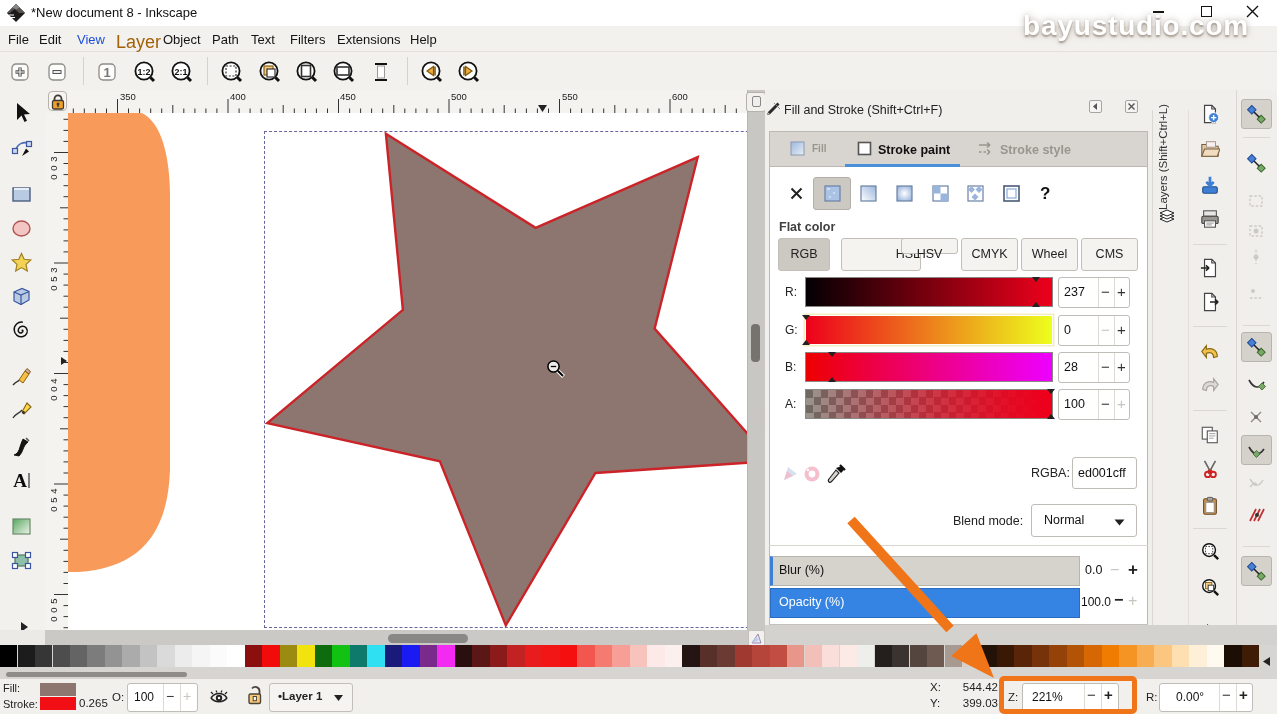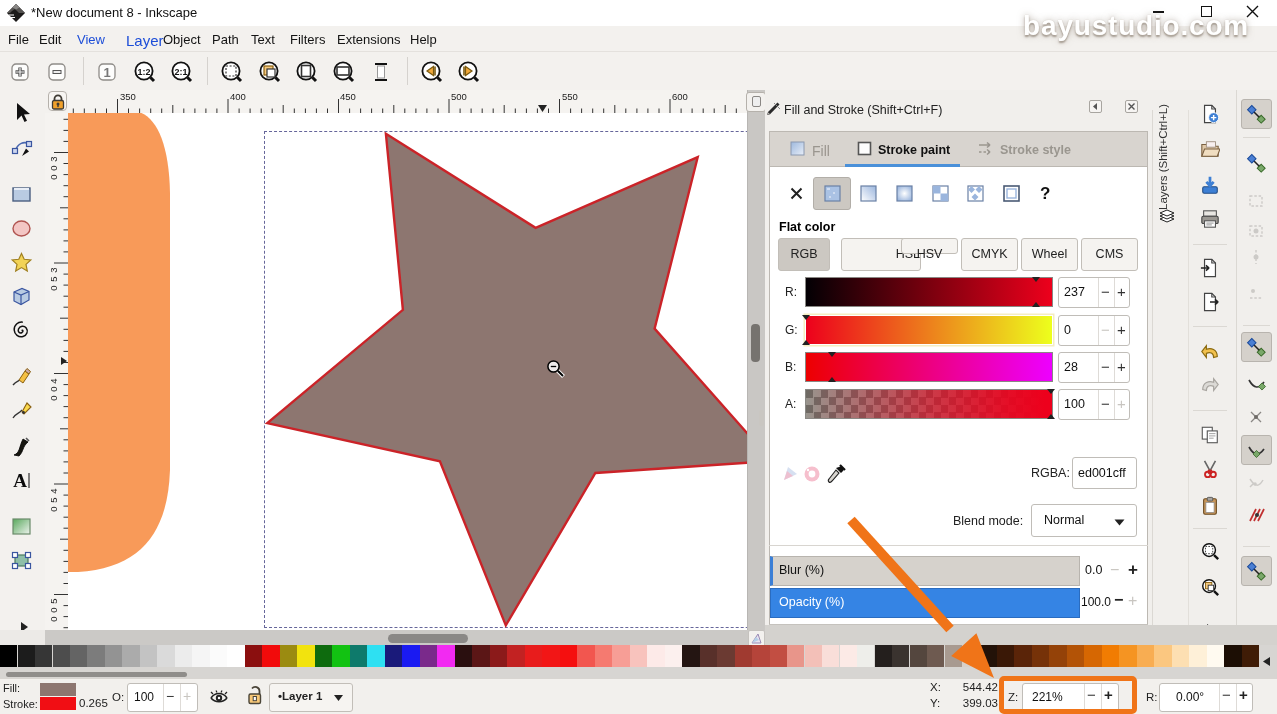--- a/index.html
+++ b/index.html
@@ -18,21 +18,21 @@
 <div class="abs" style="left:31px;top:5px;font-size:13px;color:#111">*New document 8 - Inkscape</div>
 <div class="abs" style="left:1153px;top:11px;width:11px;height:1.6px;background:#111"></div>
 <div class="abs" style="left:1201px;top:6px;width:11px;height:11px;border:1.4px solid #111"></div>
 <svg class="ico" style="left:1245px;top:4px" width="15" height="15" viewBox="0 0 15 15">
 <path d="M2,2 L13,13 M13,2 L2,13" stroke="#111" stroke-width="1.4"></path>
   </svg>
 <div class="abs" style="left:0;top:26px;width:1277px;height:26px;background:#f3f1ee;border-bottom:1px solid #e4e1dd"></div>
 <div class="abs" style="left:8px;top:32px;font-size:13px;color:#141414">File</div>
 <div class="abs" style="left:39px;top:32px;font-size:13px;color:#141414">Edit</div>
 <div class="abs" style="left:77px;top:32px;font-size:13px;color:#1d4ed8">View</div>
-<div class="abs" style="left:126px;top:32px;font-size:15px;color:#1d4ed8">Layer</div>
+<div class="abs" style="left:116px;top:32px;font-size:18px;color:#a16207">Layer</div>
 <div class="abs" style="left:163px;top:32px;font-size:13px;color:#141414">Object</div>
 <div class="abs" style="left:212px;top:32px;font-size:13px;color:#141414">Path</div>
 <div class="abs" style="left:251px;top:32px;font-size:13px;color:#141414">Text</div>
 <div class="abs" style="left:290px;top:32px;font-size:13px;color:#141414">Filters</div>
 <div class="abs" style="left:337px;top:32px;font-size:13px;color:#141414">Extensions</div>
 <div class="abs" style="left:410px;top:32px;font-size:13px;color:#141414">Help</div>
 <div class="abs" style="left:0;top:52px;width:1277px;height:38px;background:#f3f1ee"></div>
 <svg class="ico" style="left:11px;top:63px" width="18" height="18" viewBox="0 0 18 18">
 <rect x="1" y="1" width="16" height="16" rx="4" fill="#fdfdfc" stroke="#8f8c88" stroke-width="1.3"></rect>
     <path d="M9,4.5 V13.5 M4.5,9 H13.5" stroke="#555" stroke-width="3.4"></path>
@@ -245,21 +245,21 @@
 <div class="abs" style="left:769px;top:167px;width:379px;height:458px;background:#ffffff;border:1px solid #bcb8b2;border-top:none"></div>
 <svg class="ico" style="left:790px;top:141px" width="15" height="15" viewBox="0 0 15 15">
 <defs>
       <linearGradient id="fillg" x1="0" y1="0" x2="1" y2="1">
         <stop offset="0" stop-color="#9db8dd"></stop>
         <stop offset="1" stop-color="#e8eef8"></stop>
       </linearGradient>
     </defs>
 <rect x="1" y="1" width="13" height="13" fill="url(#fillg)" stroke="#8a98b0" stroke-width="1"></rect>
   </svg>
-<div class="abs" style="left:812px;top:143px;font-size:14px;font-weight:normal;color:#9a968f">Fill</div>
+<div class="abs" style="left:812px;top:143px;font-size:10px;font-weight:bold;color:#9a968f">Fill</div>
 <svg class="ico" style="left:857px;top:141px" width="15" height="15" viewBox="0 0 15 15">
     <rect x="1.5" y="1.5" width="12" height="12" fill="#fdfdfd" stroke="#555" stroke-width="1.6"></rect>
   </svg>
 <div class="abs" style="left:878px;top:143px;font-size:12.5px;font-weight:bold;color:#111">Stroke paint</div>
 <div class="abs" style="left:845px;top:163.5px;width:115px;height:3.5px;background:#4a90d9"></div>
 <svg class="ico" style="left:978px;top:141px" width="16" height="15" viewBox="0 0 16 15">
 <path d="M1,4 H12 M12,4 L9,1.5 M12,4 L9,6.5" stroke="#9a968f" stroke-width="1.6" fill="none"></path>
 <path d="M1,11 H12" stroke="#9a968f" stroke-width="1.6" stroke-dasharray="2.5 2"></path>
 <path d="M12,11 L9,8.5 M12,11 L9,13.5" stroke="#9a968f" stroke-width="1.6" fill="none"></path>
   </svg>
@@ -299,21 +299,21 @@
   </svg>
 <svg class="ico" style="left:967px;top:185px" width="17" height="17" viewBox="0 0 17 17">
     <rect x="1" y="1" width="15" height="15" fill="#fff" stroke="#6a80a5" stroke-width="1.2"></rect>
     <path d="M4.5,1 L8,4.5 L4.5,8 L1,4.5 Z M12,1 L15.5,4.5 L12,8 L8.5,4.5 Z M8,8.5 L11.5,12 L8,15.5 L4.5,12 Z" fill="#9ab5dd"></path>
   </svg>
 <svg class="ico" style="left:1003px;top:185px" width="17" height="17" viewBox="0 0 17 17">
     <rect x="1" y="1" width="15" height="15" fill="#fff" stroke="#4a5a75" stroke-width="1.6"></rect>
     <rect x="4" y="4" width="9" height="9" fill="none" stroke="#9ab5dd" stroke-width="1.4"></rect>
   </svg>
 <div class="abs" style="left:1040px;top:184px;font-size:17px;font-weight:bold;color:#111">?</div>
-<div class="abs" style="left:779px;top:220px;font-size:12.5px;font-weight:bold;color:#000000">Flat color</div>
+<div class="abs" style="left:779px;top:220px;font-size:12.5px;font-weight:bold;color:#404040">Flat color</div>
 <div class="abs" style="left:778px;top:238px;width:52px;height:33px;background:#ccc8c2;border:1px solid #c2beb8;border-radius:3px;text-align:center;line-height:31px;font-size:12.5px;color:#222">RGB</div>
 <div class="abs" style="left:841px;top:238px;width:80px;height:33px;background:#f5f3f0;border:1px solid #c2beb8;border-radius:3px;text-align:right;line-height:31px;font-size:12.5px;color:#222">HSL</div>
 <div class="abs" style="left:901px;top:238px;width:57px;height:16px;background:#f5f3f0;border:1px solid #c2beb8;border-radius:3px;text-align:center;line-height:31px;font-size:12.5px;color:#222">HSV</div>
 <div class="abs" style="left:961px;top:238px;width:57px;height:33px;background:#f5f3f0;border:1px solid #c2beb8;border-radius:3px;text-align:center;line-height:31px;font-size:12.5px;color:#222">CMYK</div>
 <div class="abs" style="left:1021px;top:238px;width:57px;height:33px;background:#f5f3f0;border:1px solid #c2beb8;border-radius:3px;text-align:center;line-height:31px;font-size:12.5px;color:#222">Wheel</div>
 <div class="abs" style="left:1081px;top:238px;width:57px;height:33px;background:#f5f3f0;border:1px solid #c2beb8;border-radius:3px;text-align:center;line-height:31px;font-size:12.5px;color:#222">CMS</div>
 <div class="abs" style="left:785px;top:285px;font-size:12px;color:#222">R:</div>
 <div class="abs" style="left:805px;top:277px;width:248px;height:30px;background:linear-gradient(90deg,#030004,#7a000e 50%,#ed001c);border:1px solid #8a8884;"></div>
 <svg class="ico" style="left:1032px;top:277px" width="8" height="5" viewBox="0 0 8 5">
     <polygon points="0,0 8,0 4,5" fill="#222"></polygon>

